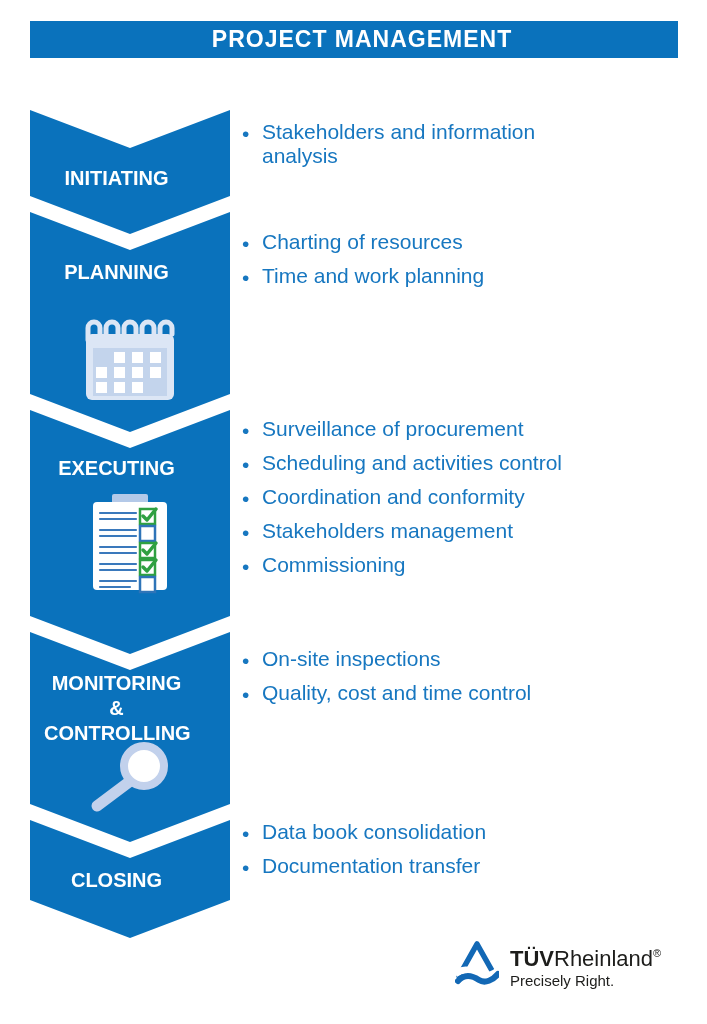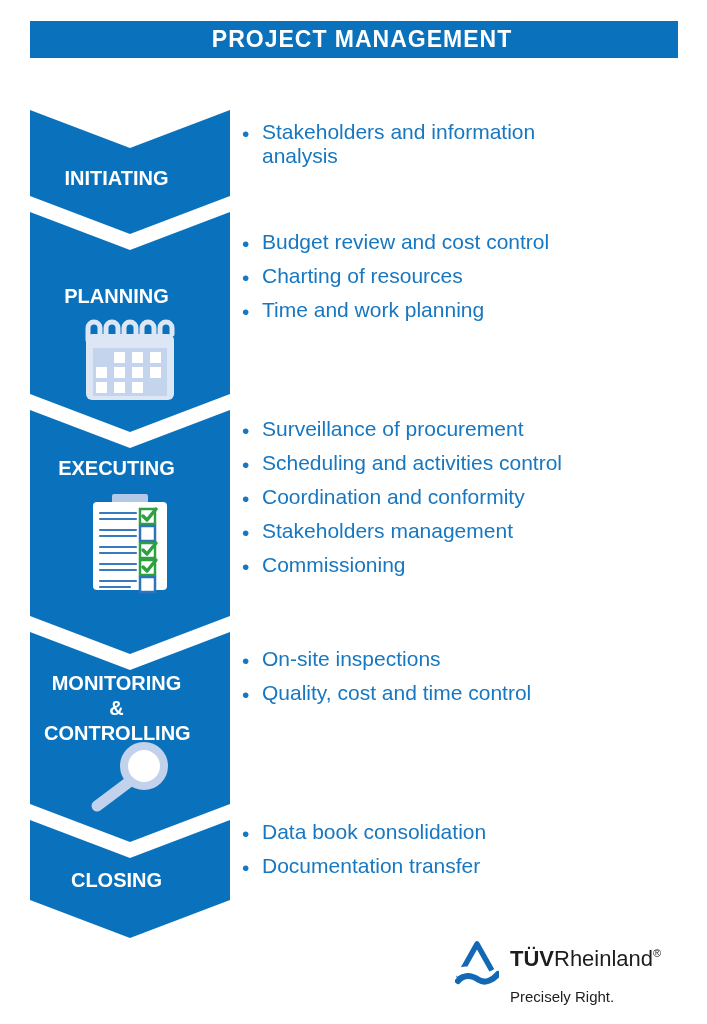--- a/index.html
+++ b/index.html
@@ -24,21 +24,21 @@
     color:#ffffff;font-size:23px;font-weight:600;letter-spacing:1px;
   }
 
   .chevron-svg{position:absolute;left:30px;top:110px;}
 
   .phase-label{
     position:absolute;left:30px;width:173px;text-align:center;
     color:#ffffff;font-weight:bold;font-size:20px;line-height:25px;z-index:2;
   }
   .lbl-initiating{top:166px;}
-  .lbl-planning{top:284px;}
+  .lbl-planning{top:260px;}
   .lbl-executing{top:456px;}
   .lbl-monitoring{top:671px;padding:0 14px;}
   .lbl-closing{top:868px;}
 
   ul.bullets{
     position:absolute;left:242px;list-style:none;
   }
   ul.bullets li{
     position:relative;padding-left:20px;
     color:var(--bullet);font-size:21px;line-height:24px;margin-bottom:10px;
@@ -53,21 +53,21 @@
   .bullets-monitoring{top:647px;width:440px;}
   .bullets-closing{top:820px;width:440px;}
 
   .logo{
     position:absolute;left:455px;top:940px;display:flex;align-items:flex-start;
   }
   .logo-text{margin-left:11px;padding-top:6px;}
   .brand-line{color:var(--dark);font-size:22px;white-space:nowrap;}
   .brand-line .b{font-weight:bold;}
   .brand-line sup{font-size:11px;vertical-align:9px;}
-  .tagline{color:var(--dark);font-size:15px;margin-top:16px;}
+  .tagline{color:var(--dark);font-size:15px;margin-top:0;}
 </style>
 </head>
 <body>
 
 <div class="page">
 
   <div class="header-bar">
     <div class="title">PROJECT MANAGEMENT</div>
   </div>
 
@@ -140,21 +140,20 @@
   <div class="phase-label lbl-planning">PLANNING</div>
   <div class="phase-label lbl-executing">EXECUTING</div>
   <div class="phase-label lbl-monitoring">MONITORING &amp; CONTROLLING</div>
   <div class="phase-label lbl-closing">CLOSING</div>
 
   <ul class="bullets bullets-initiating">
     <li>Stakeholders and information analysis</li>
   </ul>
 
   <ul class="bullets bullets-planning">
-    <li>Budget review and cost control</li>
     <li>Charting of resources</li>
     <li>Time and work planning</li>
   </ul>
 
   <ul class="bullets bullets-executing">
     <li>Surveillance of procurement</li>
     <li>Scheduling and activities control</li>
     <li>Coordination and conformity</li>
     <li>Stakeholders management</li>
     <li>Commissioning</li>

